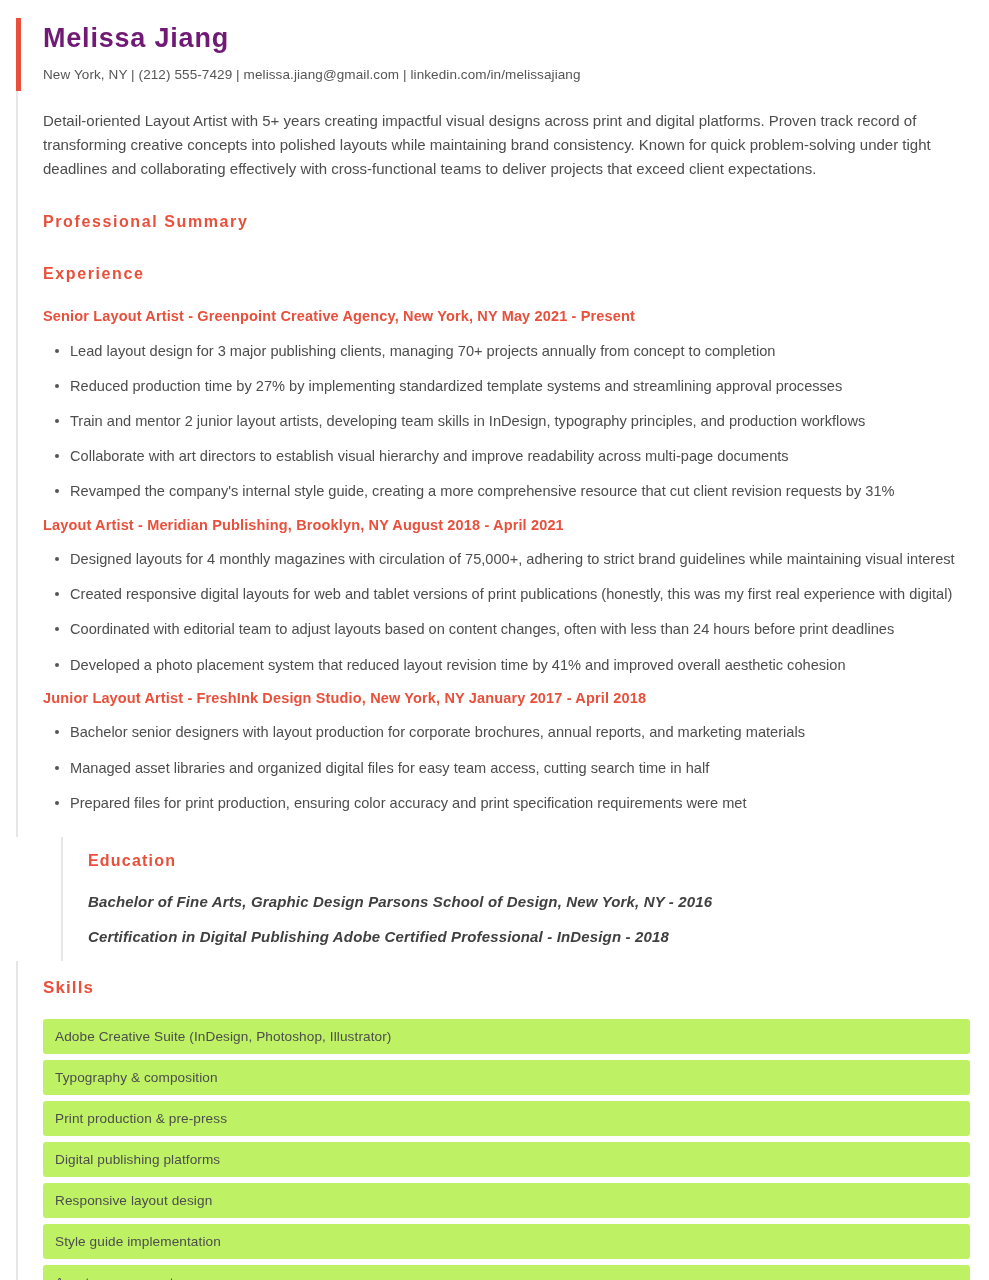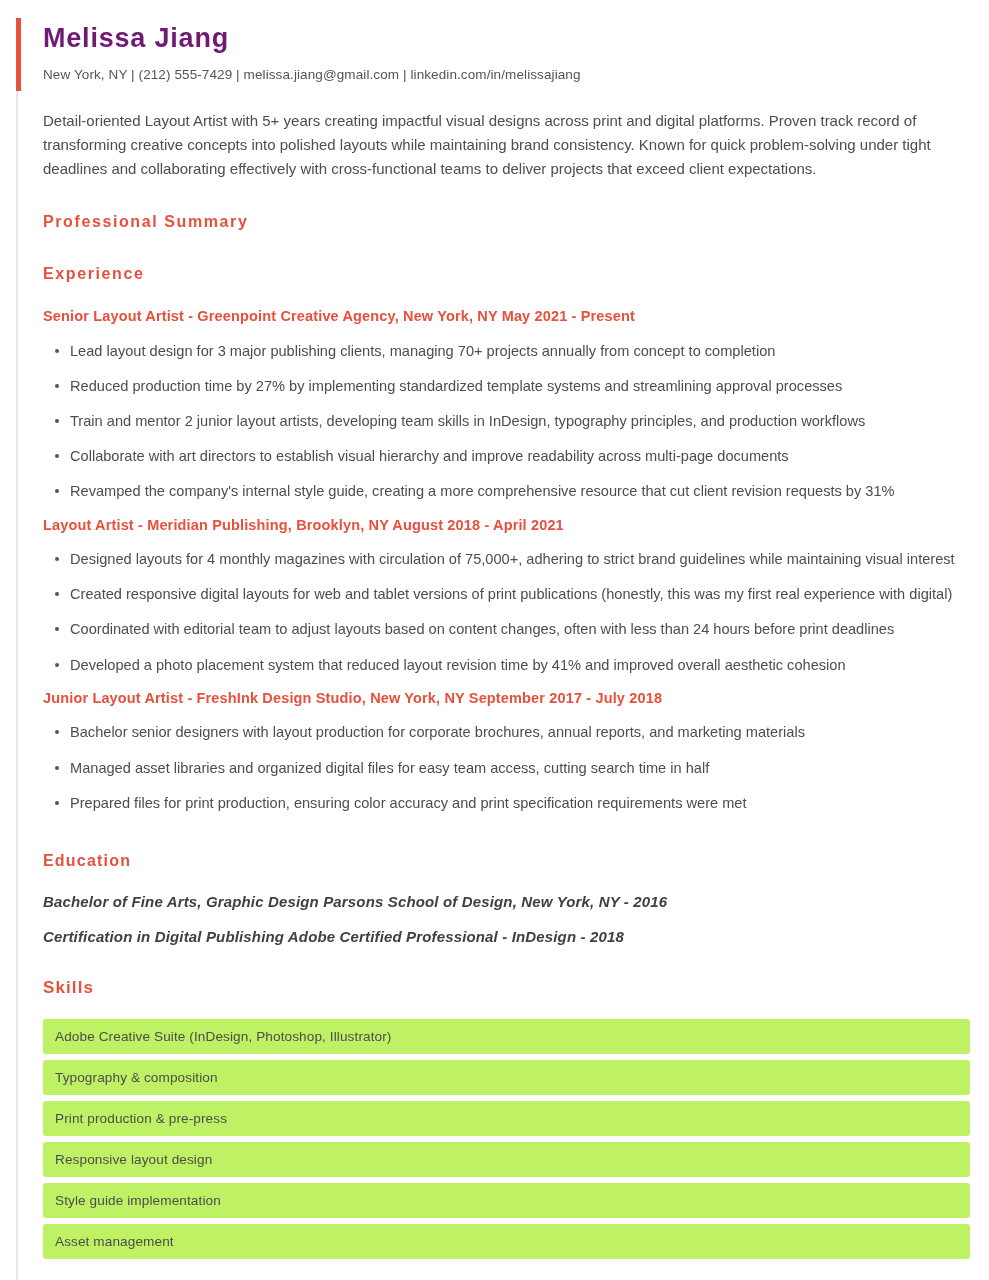--- a/index.html
+++ b/index.html
@@ -115,20 +115,21 @@
     width: 4px;
     height: 4px;
     border-radius: 50%;
     background: #555555;
   }
 
   
   .education-section {
     padding-top: 14px;
     padding-bottom: 14px;
+    margin-left: 45px;
   }
 
   .education-section .section-heading {
     letter-spacing: 1.2px;
     margin-bottom: 20px;
   }
 
   .edu-entry {
     font-size: 15px;
     font-weight: bold;
@@ -202,40 +203,41 @@
       <div class="job-title">Layout Artist - Meridian Publishing, Brooklyn, NY August 2018 - April 2021</div>
       <ul class="bullets">
         <li>Designed layouts for 4 monthly magazines with circulation of 75,000+, adhering to strict brand guidelines while maintaining visual interest</li>
         <li>Created responsive digital layouts for web and tablet versions of print publications (honestly, this was my first real experience with digital)</li>
         <li>Coordinated with editorial team to adjust layouts based on content changes, often with less than 24 hours before print deadlines</li>
         <li>Developed a photo placement system that reduced layout revision time by 41% and improved overall aesthetic cohesion</li>
       </ul>
     </div>
 
     <div class="job">
-      <div class="job-title">Junior Layout Artist - FreshInk Design Studio, New York, NY September 2017 - July 2018</div>
+      <div class="job-title">Junior Layout Artist - FreshInk Design Studio, New York, NY January 2017 - April 2018</div>
       <ul class="bullets">
         <li>Bachelor senior designers with layout production for corporate brochures, annual reports, and marketing materials</li>
         <li>Managed asset libraries and organized digital files for easy team access, cutting search time in half</li>
         <li>Prepared files for print production, ensuring color accuracy and print specification requirements were met</li>
       </ul>
     </div>
   </div>
 
   <div class="section education-section">
     <div class="section-heading">Education</div>
     <div class="edu-entry">Bachelor of Fine Arts, Graphic Design Parsons School of Design, New York, NY - 2016</div>
     <div class="edu-entry">Certification in Digital Publishing Adobe Certified Professional - InDesign - 2018</div>
   </div>
 
   <div class="section skills-section">
     <div class="section-heading">Skills</div>
     <ul class="skills-list">
       <li class="skill-row">Adobe Creative Suite (InDesign, Photoshop, Illustrator)</li>
       <li class="skill-row">Typography &amp; composition</li>
       <li class="skill-row">Print production &amp; pre-press</li>
+      <li class="skill-row">Digital publishing platforms</li>
       <li class="skill-row">Responsive layout design</li>
       <li class="skill-row">Style guide implementation</li>
       <li class="skill-row">Asset management</li>
     </ul>
   </div>
 
 </div>
 
 </body></html>

